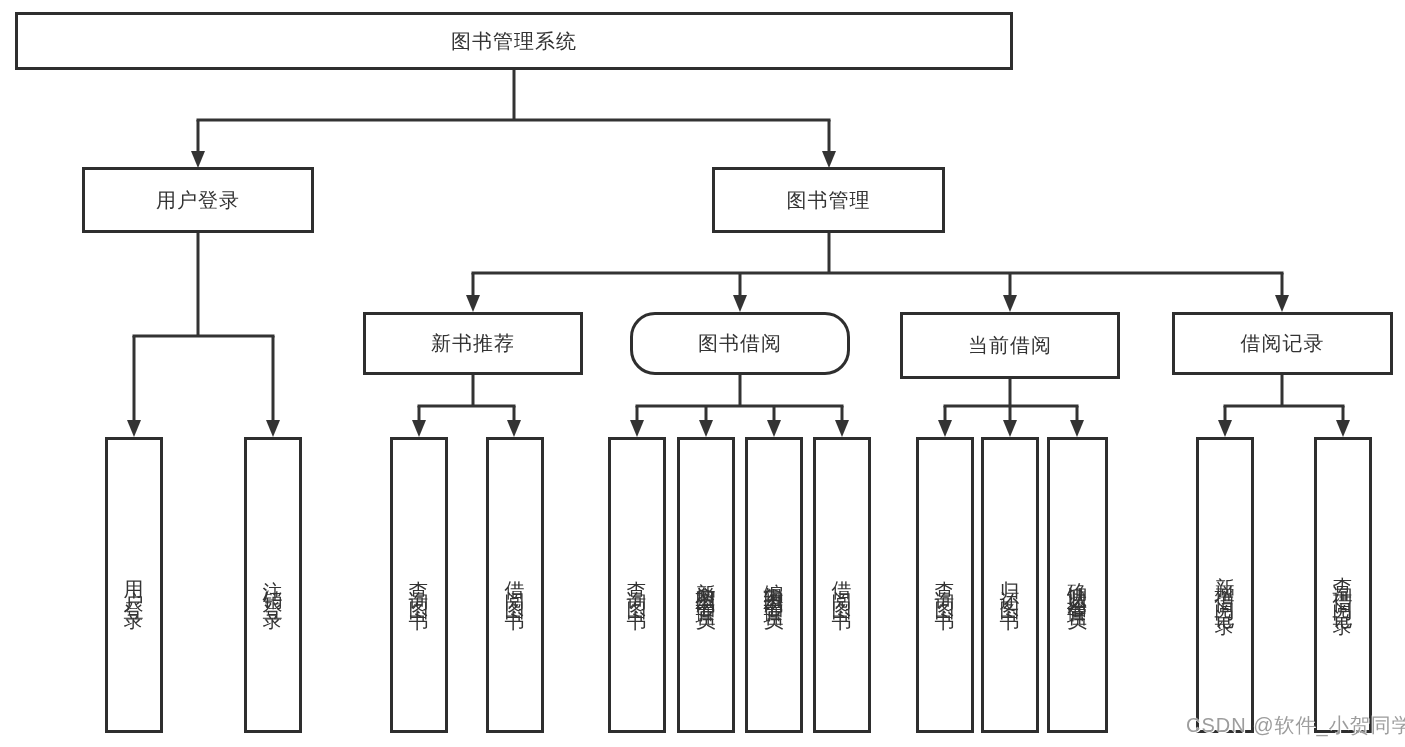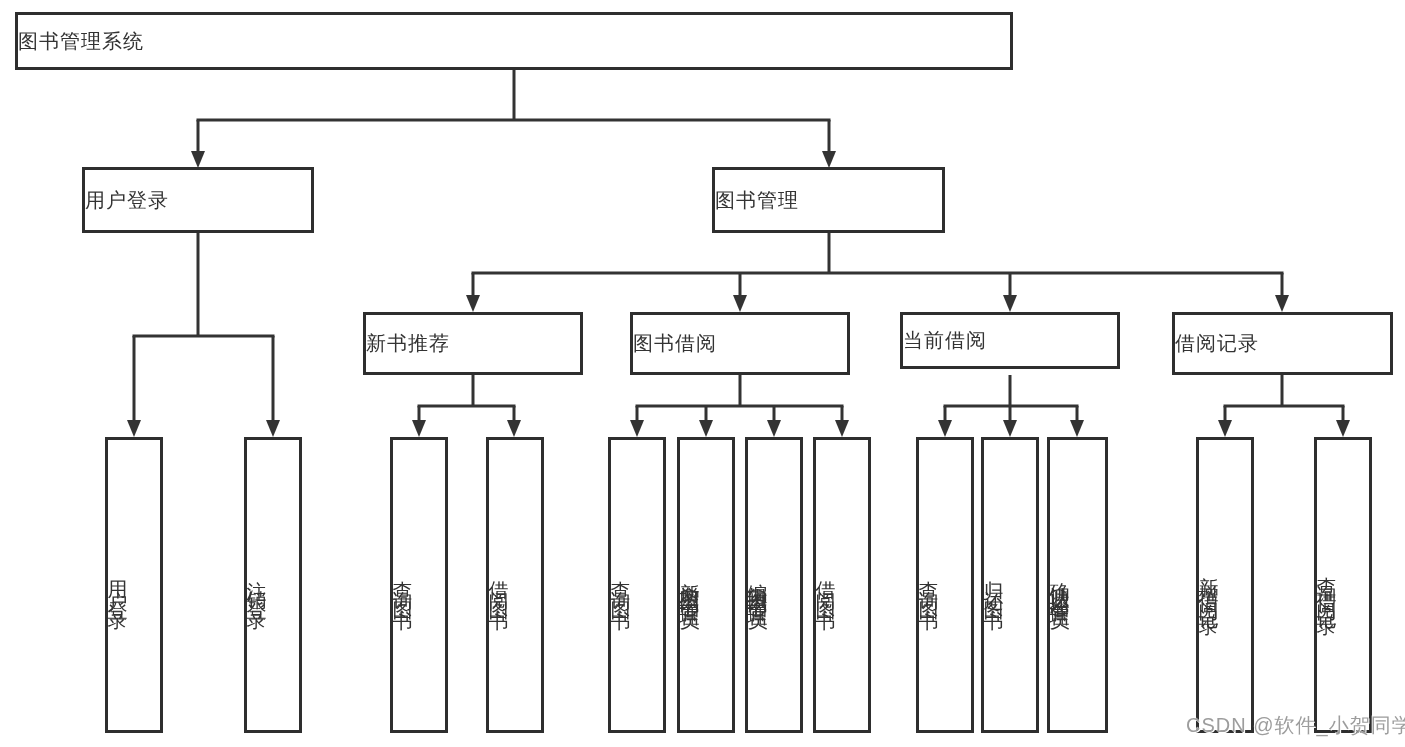--- a/index.html
+++ b/index.html
@@ -23,21 +23,21 @@
   svg.connectors line{stroke:var(--line);stroke-width:3;}
   svg.connectors line.bar{stroke-linecap:square;}
   svg.connectors polygon{fill:var(--line);}
   .node{
     position:absolute;
     box-sizing:border-box;
     background:var(--fill);
     border:3px solid var(--border);
     display:flex;
     align-items:center;
-    justify-content:flex-start;
+    justify-content:center;
     font-size:20px;
     color:var(--text);
   }
   .node.h span{white-space:nowrap;letter-spacing:1px;}
   .node.v span{
     writing-mode:vertical-rl;
     text-orientation:mixed;
     white-space:nowrap;
     letter-spacing:10px;
     line-height:1;
@@ -142,24 +142,24 @@
   <div class="node h" style="left:82px;top:167px;width:232px;height:66px;">
     <span>用户登录</span>
   </div>
   <div class="node h" style="left:363px;top:312px;width:220px;height:63px;">
     <span>新书推荐</span>
   </div>
 
   <div class="node h" style="left:712px;top:167px;width:233px;height:66px;">
     <span>图书管理</span>
   </div>
-  <div class="node h" style="left:630px;top:312px;width:220px;height:63px;">
+  <div class="node h" style="left:630px;top:312px;width:220px;height:63px;border-radius:25px;">
     <span>图书借阅</span>
   </div>
-  <div class="node h" style="left:900px;top:312px;width:220px;height:57px;">
+  <div class="node h" style="left:900px;top:312px;width:220px;height:67px;">
     <span>当前借阅</span>
   </div>
   <div class="node h" style="left:1172px;top:312px;width:221px;height:63px;">
     <span>借阅记录</span>
   </div>
 
   <div class="node v" style="left:105px;top:437px;width:58px;height:296px;">
     <span>用户登录</span>
   </div>
   <div class="node v" style="left:244px;top:437px;width:58px;height:296px;">

